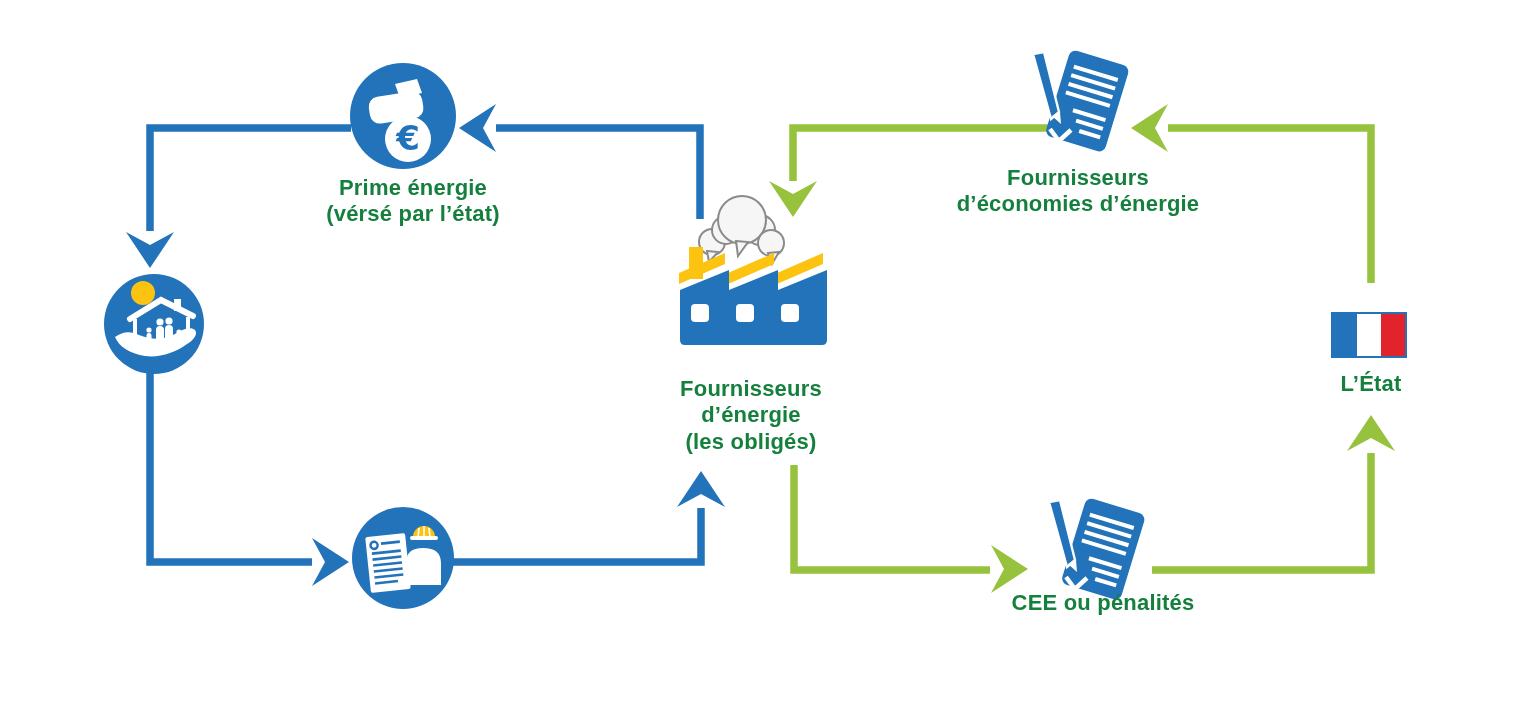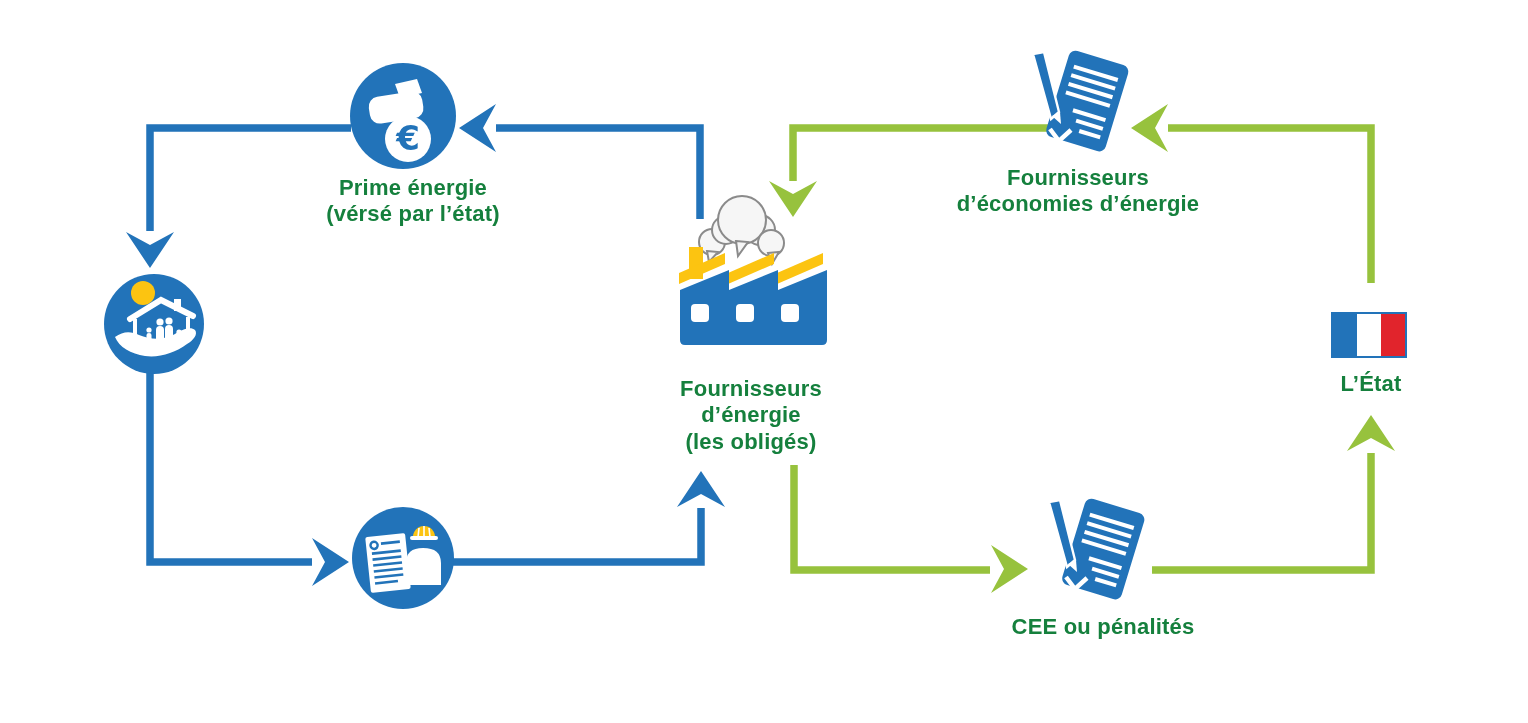--- a/index.html
+++ b/index.html
@@ -191,16 +191,16 @@
       <span class="r"></span>
   </div>
 
   <div class="label" style="left:413px;top:175px;">Prime énergie
 (vérsé par l’état)</div>
   <div class="label" style="left:751px;top:376px;">Fournisseurs
 d’énergie
 (les obligés)</div>
   <div class="label" style="left:1078px;top:165px;">Fournisseurs
 d’économies d’énergie</div>
-  <div class="label" style="left:1103px;top:614px;">CEE ou pénalités</div>
+  <div class="label" style="left:1103px;top:590px;">CEE ou pénalités</div>
   <div class="label" style="left:1371px;top:371px;">L’État</div>
 
 </div>
 
 </body></html>

